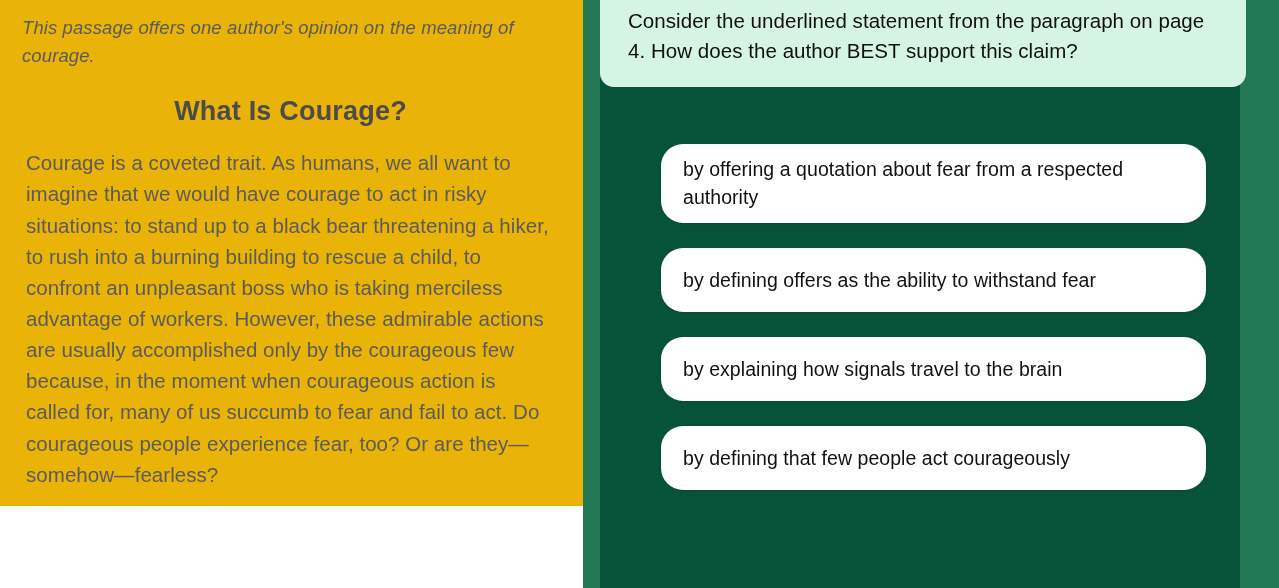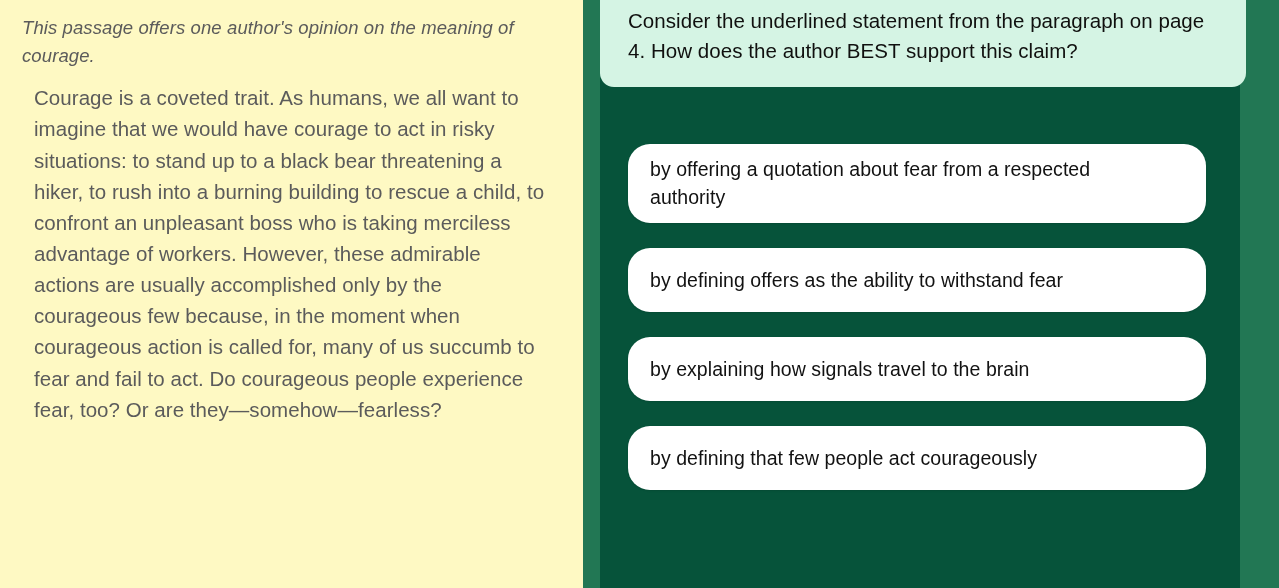--- a/index.html
+++ b/index.html
@@ -18,22 +18,22 @@
     width: 1279px;
     height: 588px;
     display: flex;
     background: #ffffff;
   }
 
   
   .passage-pane {
     position: relative;
     width: 600px;
-    height: 588px;
-    background: #fef9c3;
+    height: 506px;
+    background: #eab308;
     box-sizing: border-box;
     padding: 14px 24px 0 22px;
   }
   .passage-intro {
     font-style: italic;
     font-size: 18.5px;
     line-height: 1.52;
     color: #5b5b5b;
     margin: 0 0 6px 0;
     letter-spacing: 0.1px;
@@ -43,21 +43,21 @@
     font-size: 27px;
     font-weight: bold;
     color: #4b4b4b;
     margin: 26px 0 20px 0;
     letter-spacing: 0.2px;
   }
   .passage-body {
     font-size: 20.5px;
     line-height: 1.52;
     color: #5b5b5b;
-    margin: 12px;
+    margin: 4px;
     letter-spacing: 0.05px;
     max-width: 530px;
   }
 
   
   .question-pane {
     position: relative;
     width: 718px;
     height: 588px;
     background: #227754;
@@ -105,35 +105,37 @@
     box-sizing: border-box;
     min-height: 64px;
     display: flex;
     align-items: center;
     padding: 12px 36px 12px 22px;
     cursor: pointer;
     border: none;
     text-align: left;
     font-family: inherit;
     box-shadow: 0 1px 2px rgba(0,0,0,0.10);
+    margin-left: 33px;
   }
   .option-label {
     font-size: 19.5px;
     line-height: 1.42;
     color: #121212;
     letter-spacing: 0.05px;
   }
 </style>
 </head>
 <body>
 
 <div class="screen">
 
   <div class="passage-pane">
     <p class="passage-intro">This passage offers one author's opinion on the meaning of courage.</p>
+    <h1 class="passage-title">What Is Courage?</h1>
     <p class="passage-body">Courage is a coveted trait. As humans, we all want to imagine that we would have courage to act in risky situations: to stand up to a black bear threatening a hiker, to rush into a burning building to rescue a child, to confront an unpleasant boss who is taking merciless advantage of workers. However, these admirable actions are usually accomplished only by the courageous few because, in the moment when courageous action is called for, many of us succumb to fear and fail to act. Do courageous people experience fear, too? Or are they—somehow—fearless?</p>
   </div>
 
   <div class="question-pane">
     <div class="question-inner">
 
       <div class="question-card">
         <p class="question-text">Consider the underlined statement from the paragraph on page 4. How does the author BEST support this claim?</p>
       </div>
 

